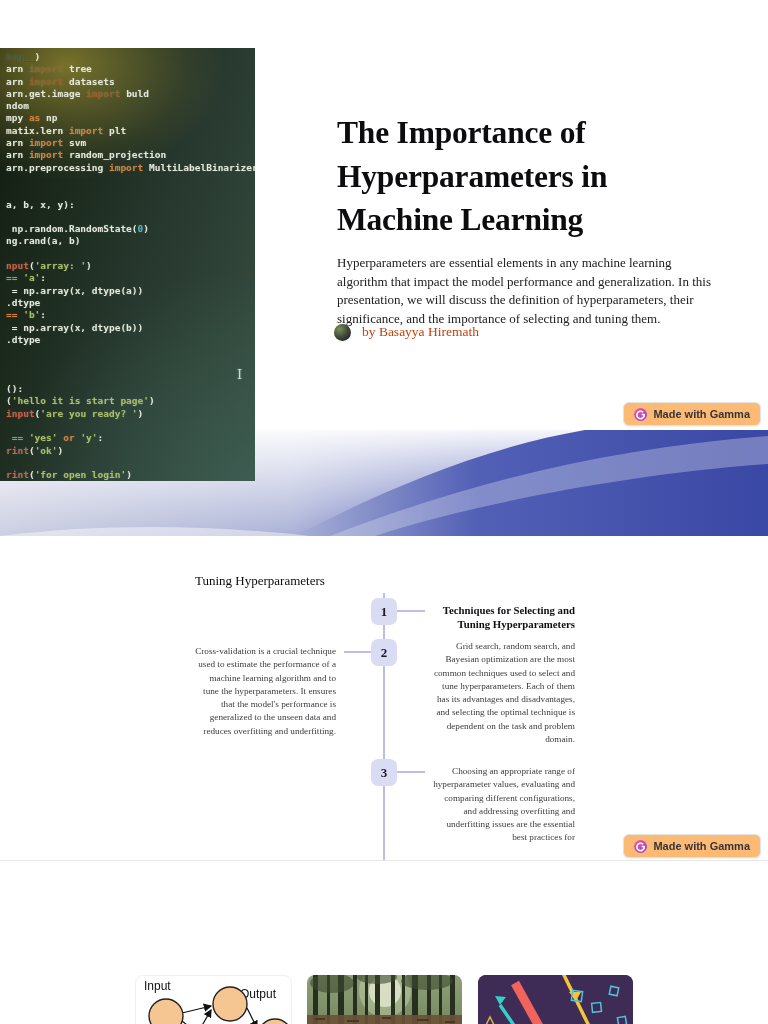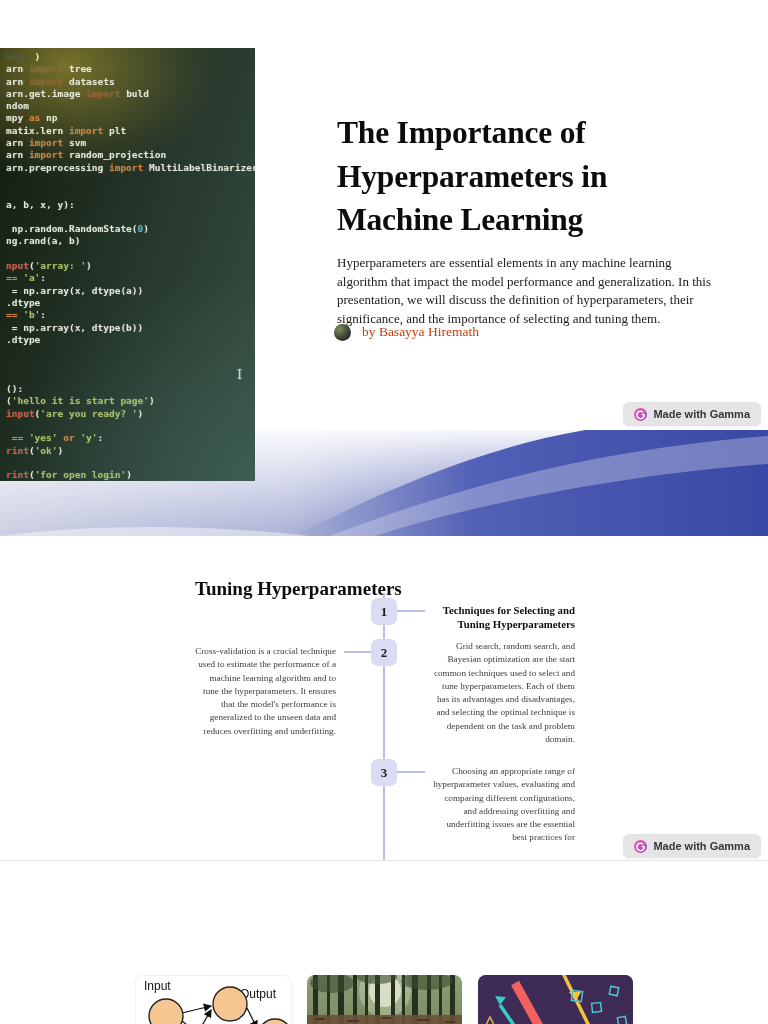--- a/index.html
+++ b/index.html
@@ -28,32 +28,32 @@
     font-size:31.5px;line-height:43.5px;font-weight:700;color:#0c0c0f;letter-spacing:-.2px;}
   .s1-desc{position:absolute;left:337px;top:241px;width:376px;
     font-size:13px;line-height:18.5px;color:#202023;}
   .s1-author{position:absolute;left:334px;top:323px;height:18px;display:flex;align-items:center;}
   .avatar{width:17px;height:17px;border-radius:50%;margin-right:11px;
     background:radial-gradient(circle at 32% 30%,#7c8f5c,#45503a 45%,#2c2a33 75%,#1d1a24);}
   .author-name{font-size:13.5px;font-weight:400;color:#c2410c;}
 
   
   .gamma-badge{position:absolute;right:7px;height:22px;display:flex;align-items:center;gap:6px;
-    padding:0 10px;background:#e5e5e5;border:1px solid #e3e3e6;border-radius:6px;
+    padding:0 10px;background:#fdba74;border:1px solid #e3e3e6;border-radius:6px;
     box-shadow:0 1px 2px rgba(0,0,0,.06);cursor:pointer;z-index:5;}
   .gamma-badge .label{font-family:"Liberation Sans",sans-serif;font-size:11px;font-weight:600;color:#35353a;}
   .badge-s1{top:402px;} .badge-s2{top:298px;}
 
   
   .wave{position:absolute;left:0;top:430px;width:768px;height:106px;overflow:hidden;}
 
   
   .slide2{position:absolute;left:0;top:536px;width:768px;height:324px;background:#fff;
     border-bottom:1px solid #e7e7ea;overflow:hidden;}
-  .s2-title{position:absolute;left:195px;top:26px;font-size:19px;font-weight:700;color:#0c0c0f;}
+  .s2-title{position:absolute;left:195px;top:26px;font-size:13px;font-weight:400;color:#0c0c0f;}
   .tl-line{position:absolute;left:383px;top:57px;width:2px;height:267px;background:#b9bfe6;}
   .tl-box{position:absolute;left:371px;width:26px;height:27px;border-radius:7px;background:#dadcf3;
     display:flex;align-items:center;justify-content:center;
     font-size:13px;font-weight:700;color:#1a1a26;}
   .tl-connector{position:absolute;height:2px;background:#b9bfe6;}
   .tl-col{position:absolute;}
   .tl-heading{font-size:10.8px;line-height:13.5px;font-weight:700;color:#0e0e13;margin:0 0 9px 0;}
   .tl-body{font-size:9.2px;line-height:13.3px;color:#3c3c40;margin:0;}
   .col-right{left:433px;width:142px;text-align:right;}
   .col-left{left:194px;width:142px;text-align:right;}
@@ -127,21 +127,21 @@
 
   <section class="slide2">
     <h2 class="s2-title">Tuning Hyperparameters</h2>
 
     <div class="tl-line"></div>
 
     <div class="tl-box" style="top:62px">1</div>
     <div class="tl-connector" style="left:397px;top:74px;width:28px"></div>
     <div class="tl-col col-right" style="top:68px">
       <p class="tl-heading">Techniques for Selecting and Tuning Hyperparameters</p>
-      <p class="tl-body">Grid search, random search, and Bayesian optimization are the start common techniques used to select and tune hyperparameters. Each of them has its advantages and disadvantages, and selecting the optimal technique is dependent on the task and problem domain.</p>
+      <p class="tl-body">Grid search, random search, and Bayesian optimization are the most common techniques used to select and tune hyperparameters. Each of them has its advantages and disadvantages, and selecting the optimal technique is dependent on the task and problem domain.</p>
     </div>
 
     <div class="tl-box" style="top:103px">2</div>
     <div class="tl-connector" style="left:344px;top:115px;width:27px"></div>
     <div class="tl-col col-left" style="top:109px">
       <p class="tl-body">Cross-validation is a crucial technique used to estimate the performance of a machine learning algorithm and to tune the hyperparameters. It ensures that the model's performance is generalized to the unseen data and reduces overfitting and underfitting.</p>
     </div>
 
     <div class="tl-box" style="top:223px">3</div>
     <div class="tl-connector" style="left:397px;top:235px;width:28px"></div>

